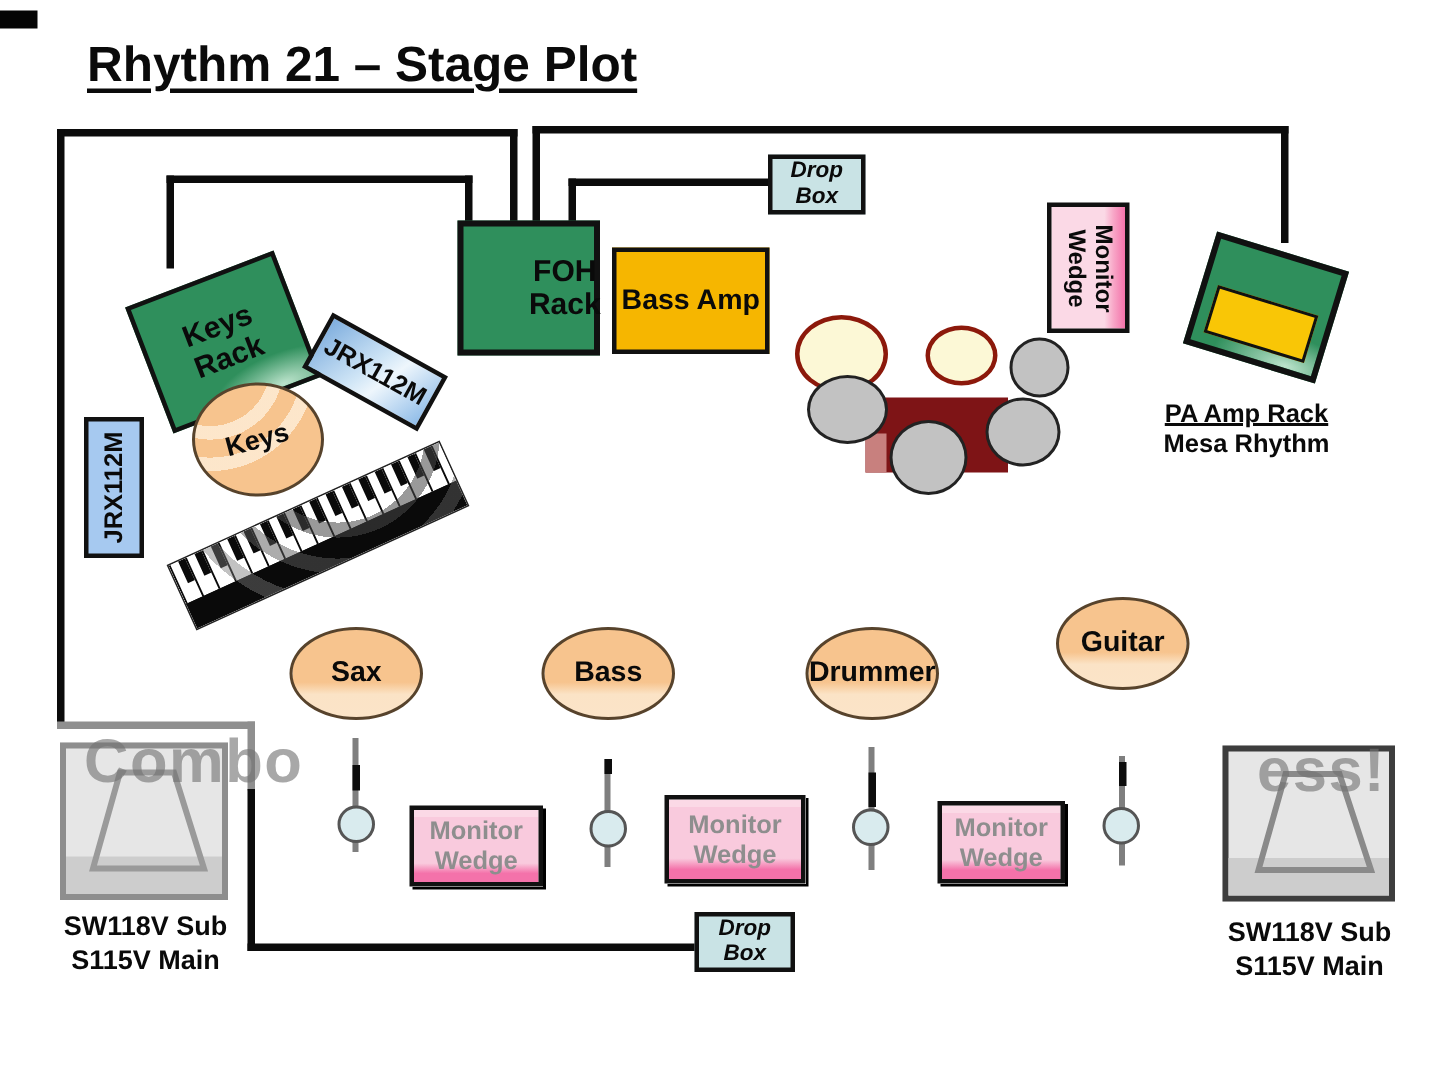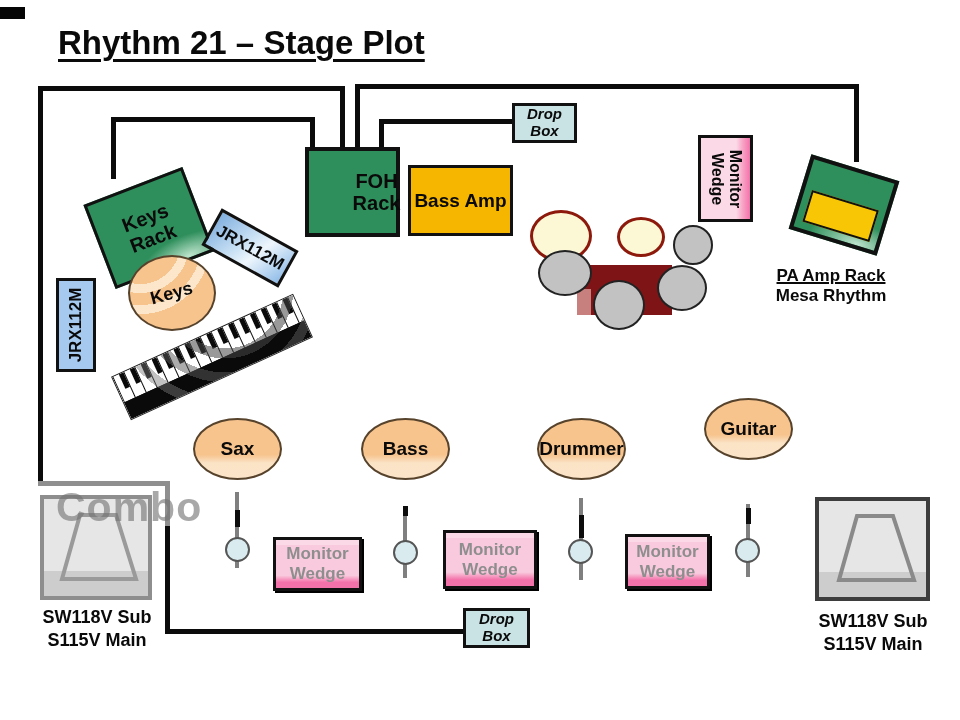--- a/index.html
+++ b/index.html
@@ -216,14 +216,15 @@
     <svg width="107" height="96" viewBox="0 0 107 96">
       <polygon points="38,15 74,15 95,79 20,79" fill="none" stroke="#8a8a8a" stroke-width="4"></polygon>
     </svg>
   </div>
   <div class="sub-label" style="left:804px;top:610px;width:138px;">
     <span class="ln">SW118V Sub</span>
     <span class="ln">S115V Main</span>
   </div>
 
   <div class="wm" style="left:56px;top:484px;">Combo</div>
+  <div class="wm" style="left:838px;top:490px;">ess!</div>
 
 </div>
 
 </body></html>

